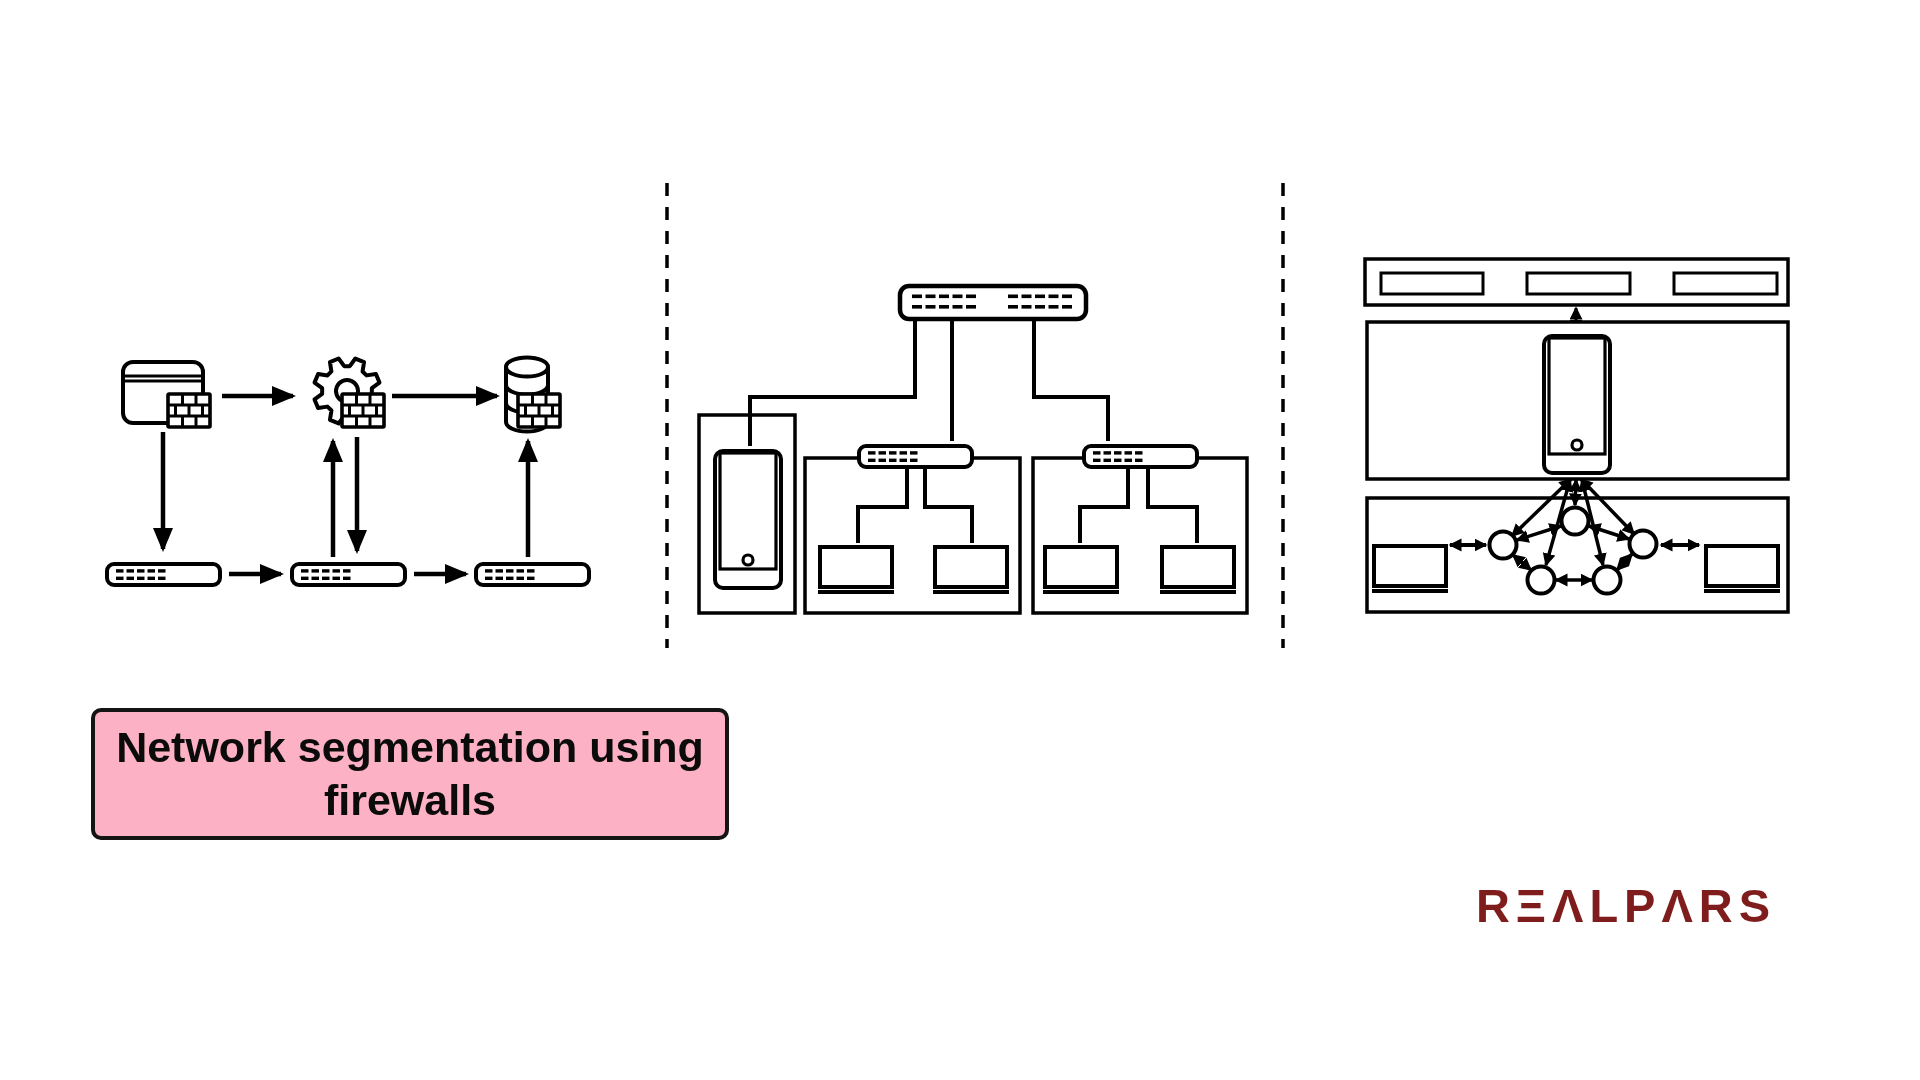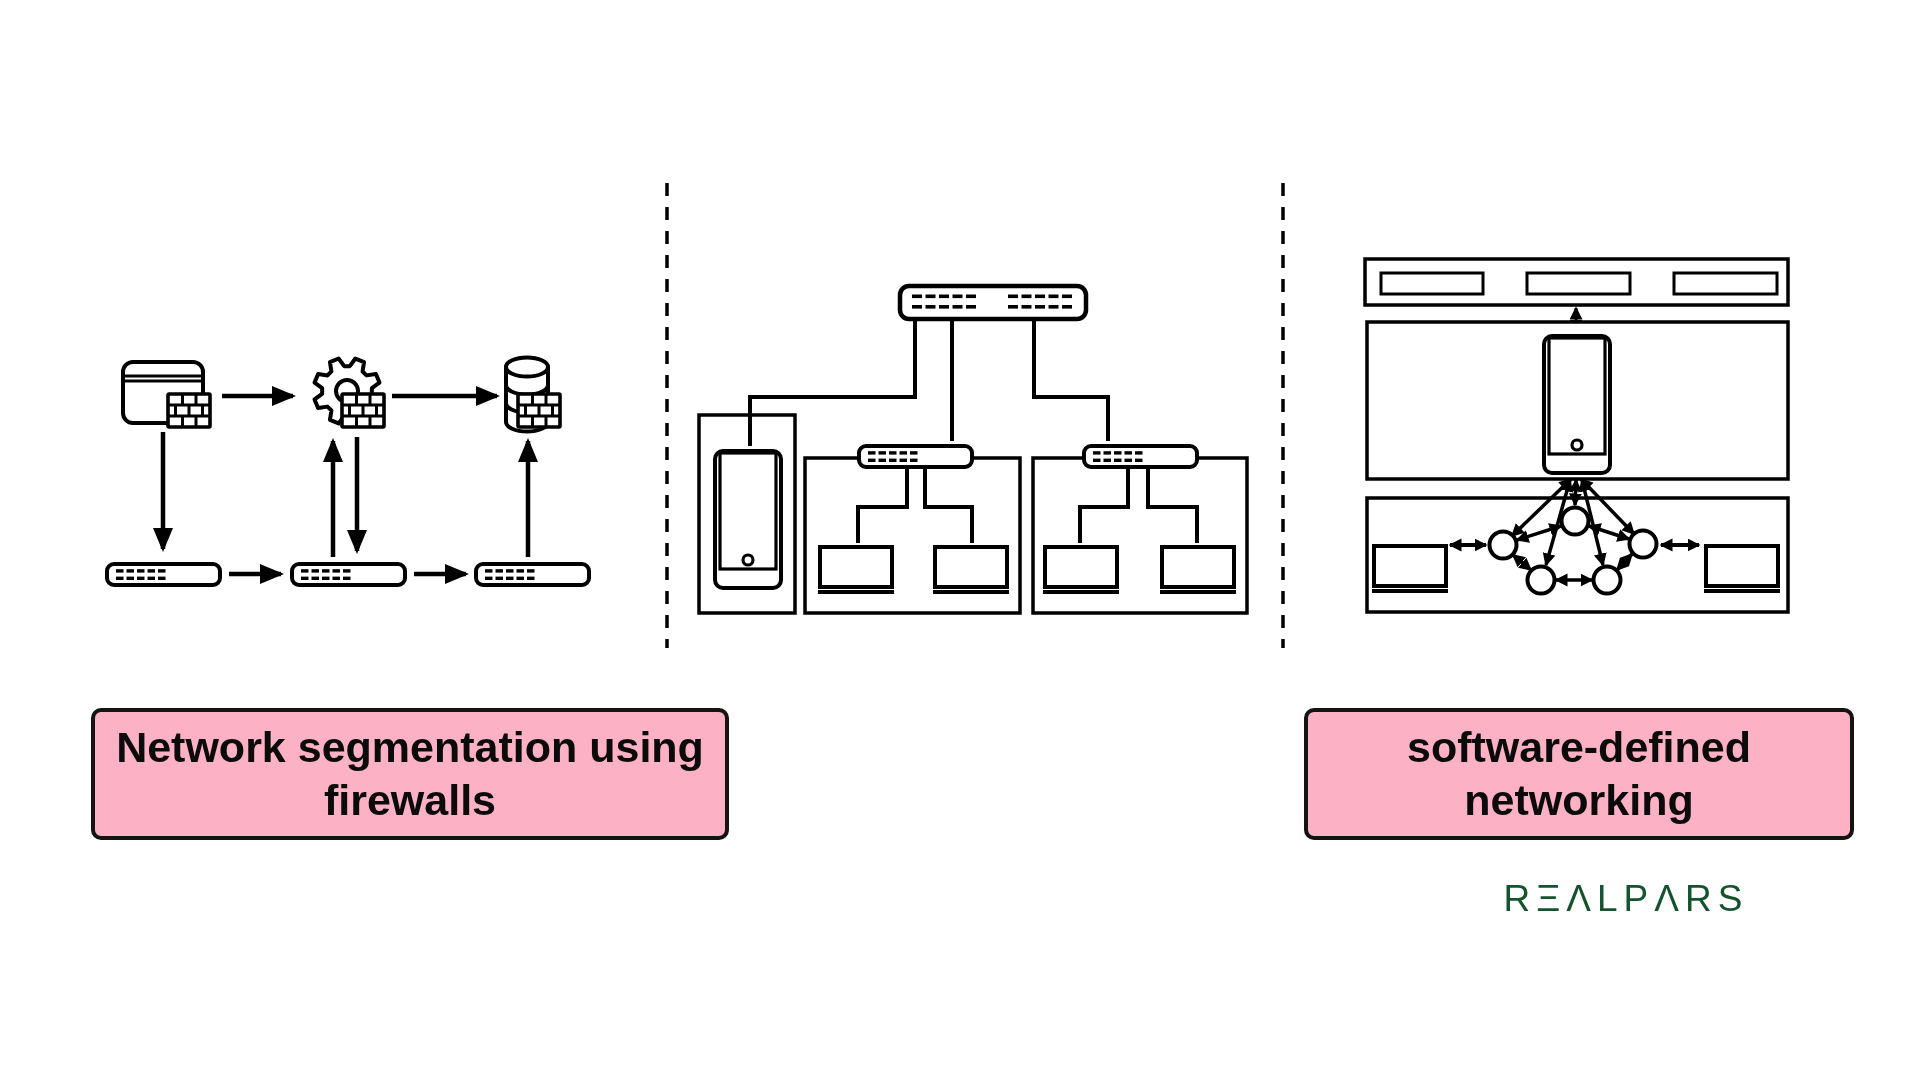--- a/index.html
+++ b/index.html
@@ -13,21 +13,21 @@
     background:#FDB1C5;border:4px solid #141414;border-radius:10px;
     display:flex;align-items:center;justify-content:center;text-align:center;
     font-size:43px;font-weight:bold;line-height:1.24;color:#0b0b0b;
     padding:0 10px;
   }
   .caption.c1{left:91px;width:638px;}
   .caption.c2{left:702px;width:539px;}
   .caption.c3{left:1304px;width:550px;}
   .brand{
     position:absolute;left:1446px;top:878px;width:360px;height:50px;
-    font-size:37px;font-weight:normal;letter-spacing:6px;color:#14532d;
+    font-size:47px;font-weight:bold;letter-spacing:6px;color:#7f1d1d;
     text-align:center;white-space:nowrap;
   }
 </style>
 </head>
 <body>
 
 <div class="stage">
 
   <svg width="1920" height="700" viewBox="0 0 1920 700">
     <defs>
@@ -226,16 +226,15 @@
         <circle cx="1575" cy="521" r="13.5"></circle>
         <circle cx="1503" cy="545" r="13.5"></circle>
         <circle cx="1643" cy="544" r="13.5"></circle>
         <circle cx="1541" cy="580" r="13.5"></circle>
         <circle cx="1607" cy="580" r="13.5"></circle>
       </g>
     </g>
   </svg>
 
   <div class="caption c1">Network segmentation using firewalls</div>
-  <div class="caption c3">software-defined networking</div>
 
   <div class="brand">RΞΛLPΛRS</div>
 </div>
 
 </body></html>

